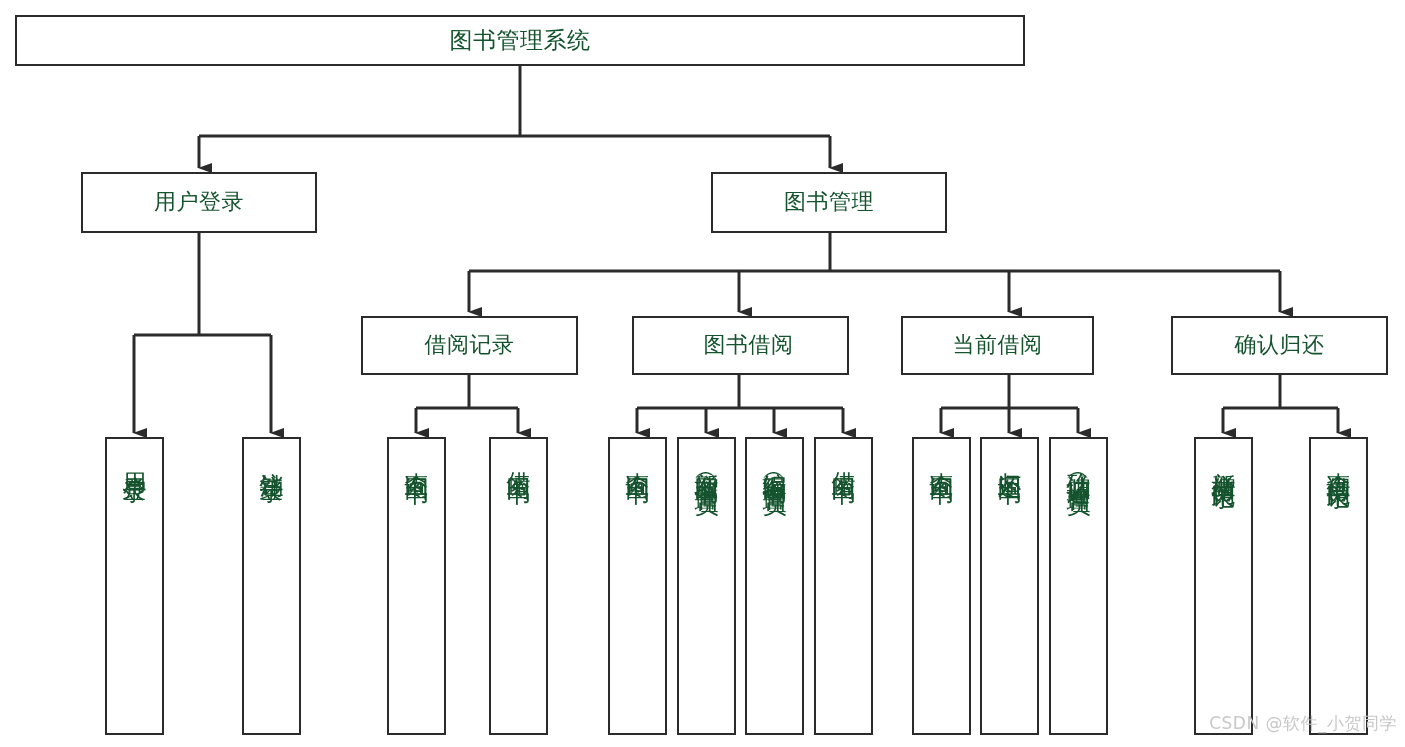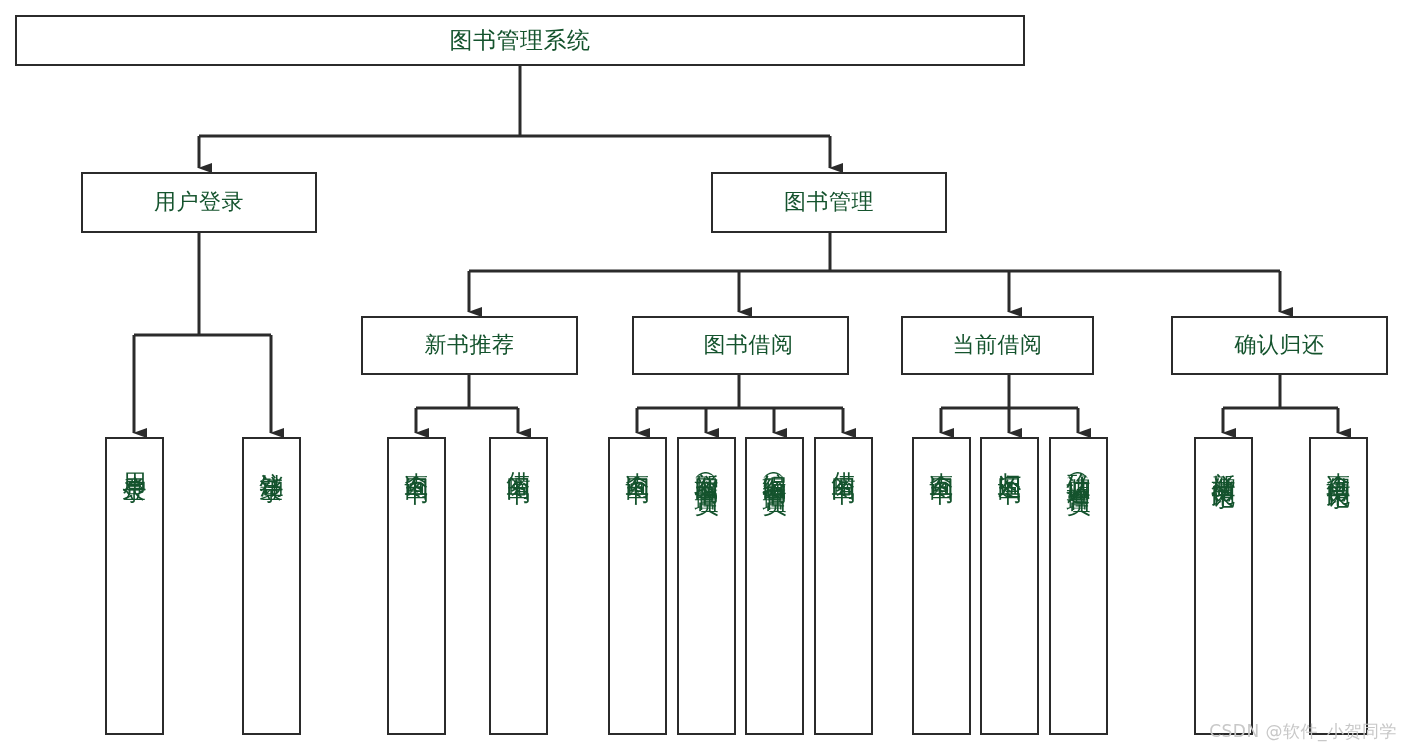--- a/index.html
+++ b/index.html
@@ -64,21 +64,21 @@
     writing-mode: vertical-rl;
     text-orientation: upright;
     font-size: 24px;
     line-height: 1.0;
     letter-spacing: 3px;
     white-space: nowrap;
   }
   #watermark {
     position: absolute;
     right: 8px;
-    bottom: 4px;
+    bottom: 12px;
     font-size: 17px;
     color: #c8c8c8;
     letter-spacing: 0.5px;
     white-space: nowrap;
     pointer-events: none;
     font-family: "DejaVu Sans", "Liberation Sans", sans-serif;
   }
 </style>
 </head>
 <body>
@@ -142,21 +142,21 @@
 
   <div class="node-box horizontal" style="left:81px; top:172px; width:236px; height:61px;">
     <span class="node-label">用户登录</span>
   </div>
 
   <div class="node-box horizontal" style="left:711px; top:172px; width:236px; height:61px;">
     <span class="node-label">图书管理</span>
   </div>
 
   <div class="node-box horizontal" style="left:361px; top:316px; width:217px; height:59px;">
-    <span class="node-label">新书推荐</span>
+    <span class="node-label">借阅记录</span>
   </div>
 
   <div class="node-box horizontal" style="left:632px; top:316px; width:217px; height:59px;padding-left:16px;">
     <span class="node-label">图书借阅</span>
   </div>
 
   <div class="node-box horizontal" style="left:901px; top:316px; width:193px; height:59px;">
     <span class="node-label">当前借阅</span>
   </div>
 

